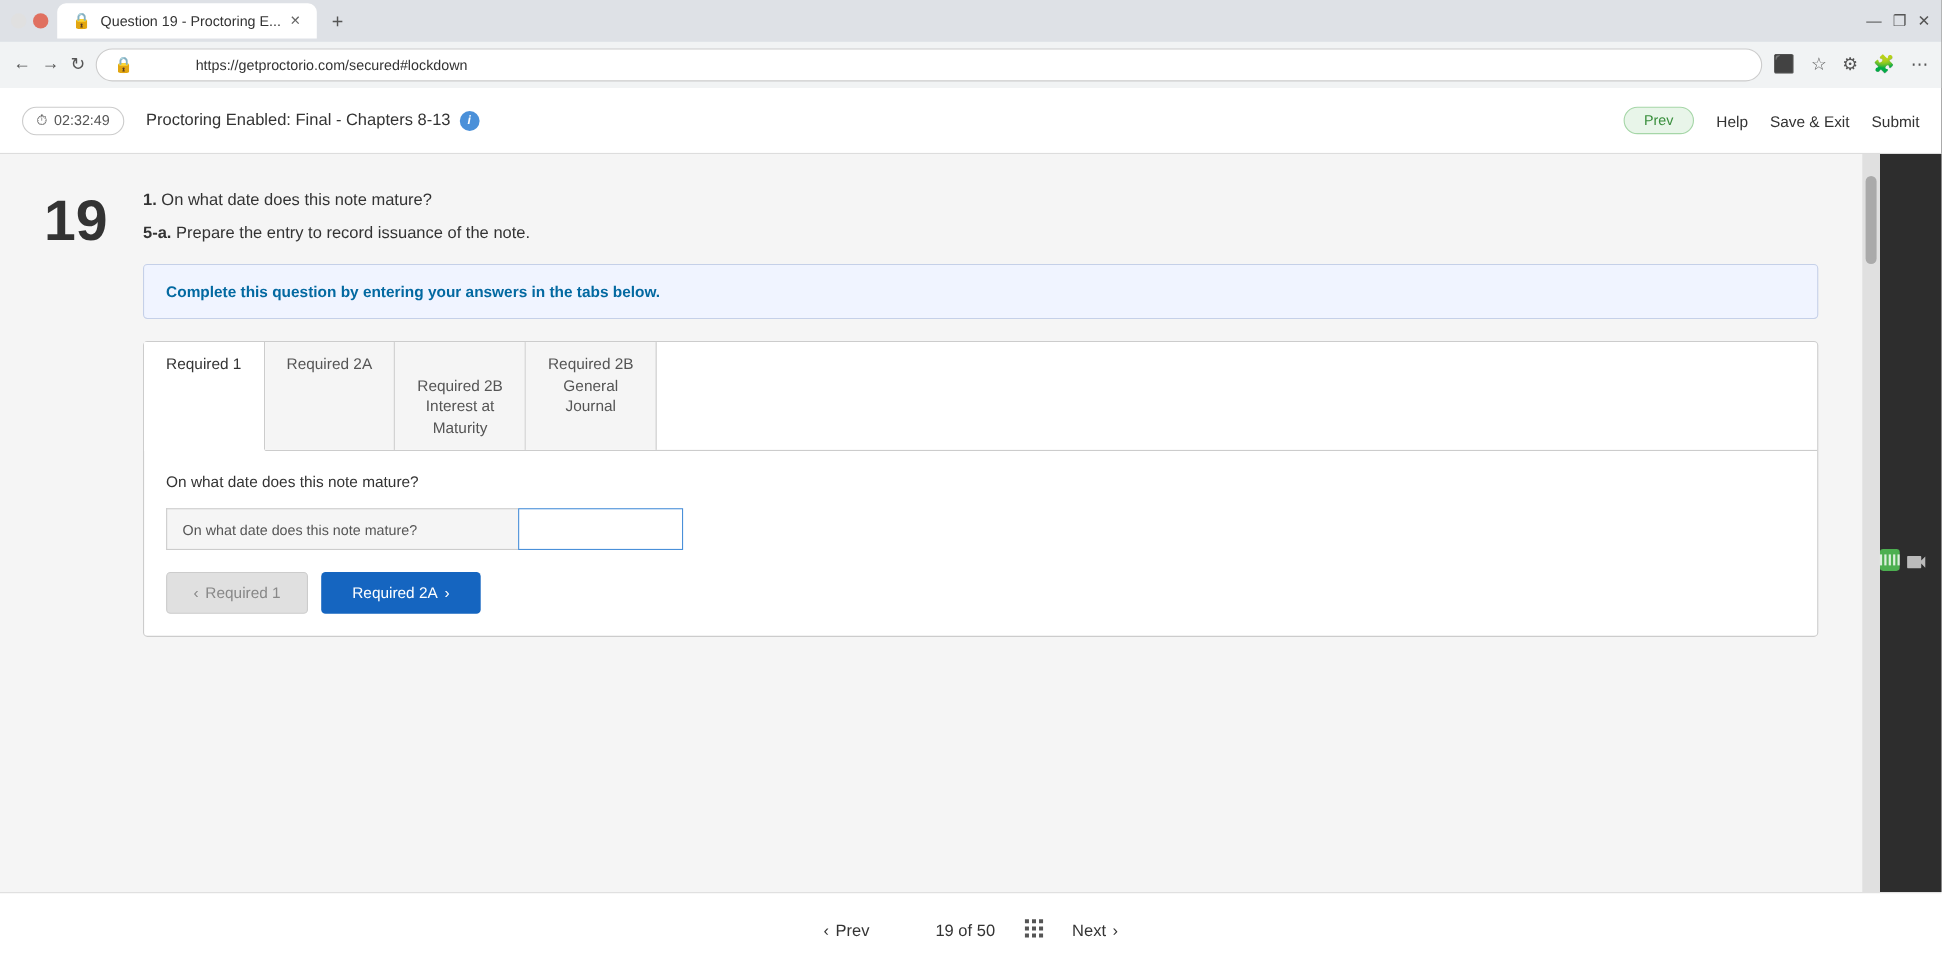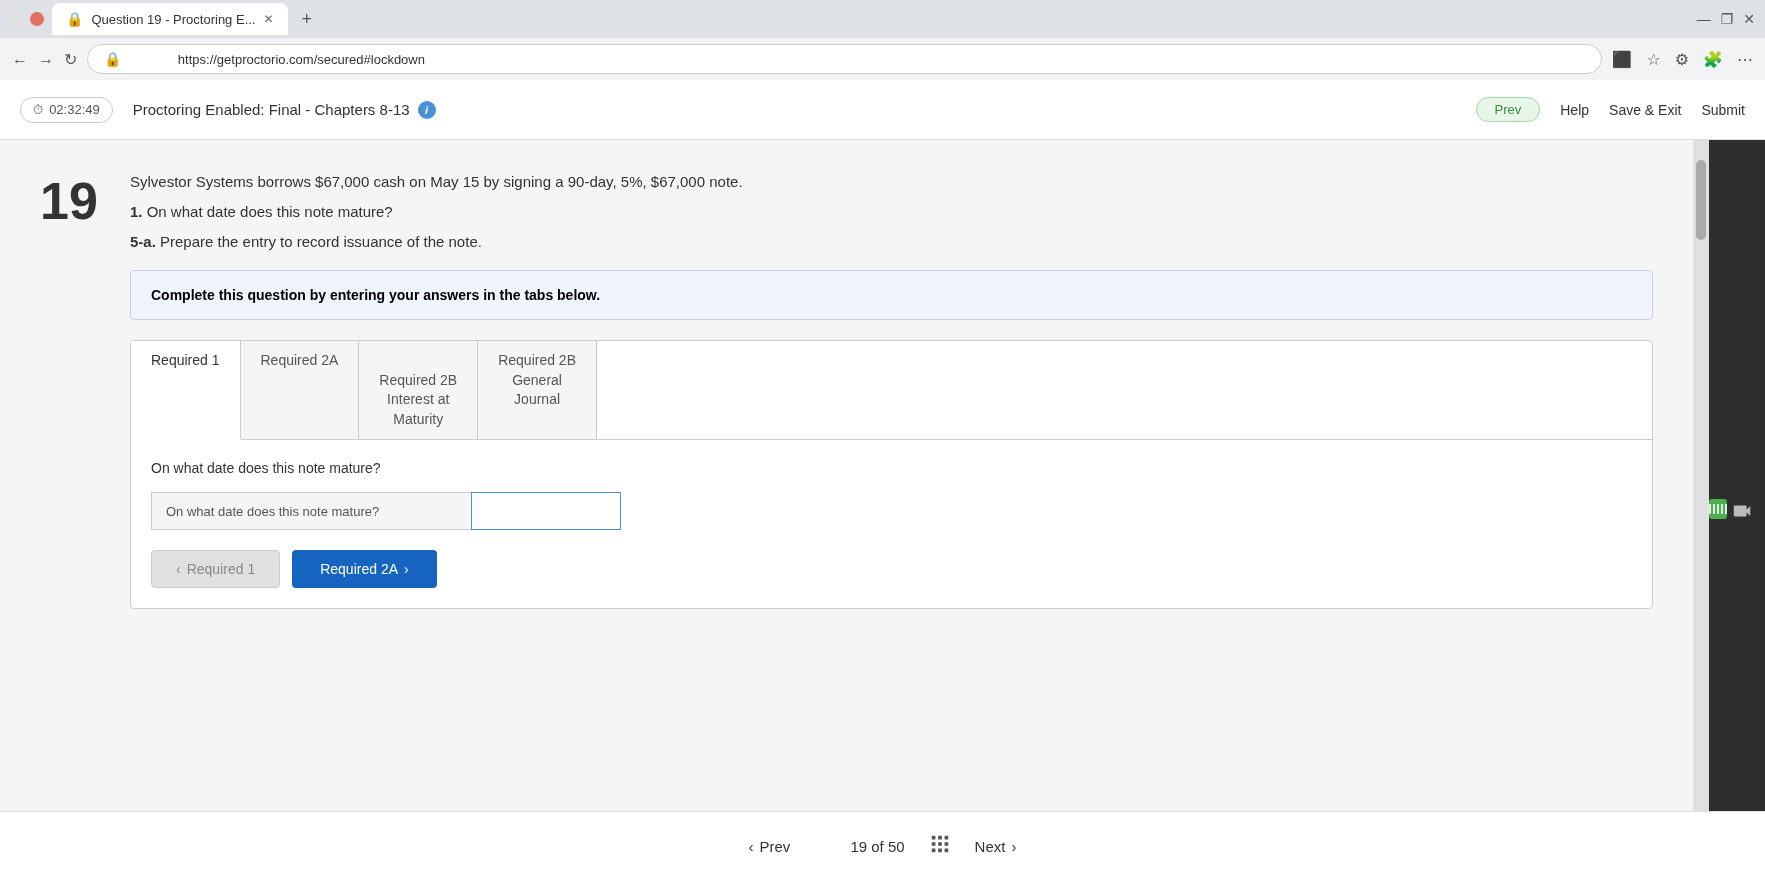--- a/index.html
+++ b/index.html
@@ -184,21 +184,21 @@
     .question-text p {
       margin-bottom: 6px;
     }
 
     .instruction-box {
       background: #f0f4ff;
       border: 1px solid #c5d0e8;
       border-radius: 4px;
       padding: 16px 20px;
       font-size: 14px;
-      color: #000000;
+      color: #0369a1;
       font-weight: bold;
       margin-bottom: 20px;
     }
 
     
     .tabs-container {
       border: 1px solid #ccc;
       border-radius: 4px;
       background: #fff;
     }
@@ -461,21 +461,20 @@
   </div>
 </div>
 
 <div class="main-layout">
 
   <div class="content-area">
     <div class="clearfix">
       <div class="question-number">19</div>
       <div class="question-content">
         <div class="question-text">
-          <p>Sylvestor Systems borrows $67,000 cash on May 15 by signing a 90-day, 5%, $67,000 note.</p>
           <p>
             <strong>1.</strong>
             <span>On what date does this note mature?</span>
           </p>
           <p>
             <strong>5-a.</strong>
             <span>Prepare the entry to record issuance of the note.</span>
           </p>
         </div>
 

